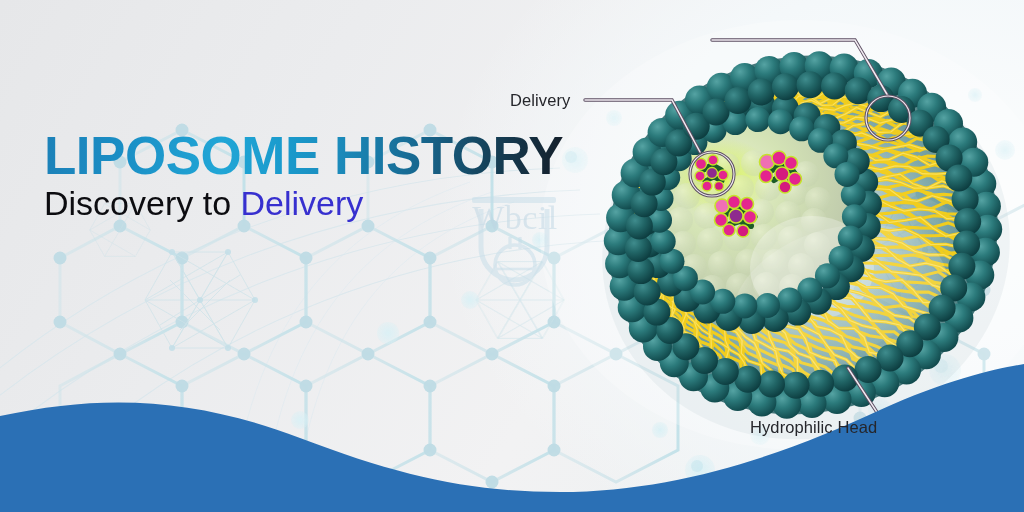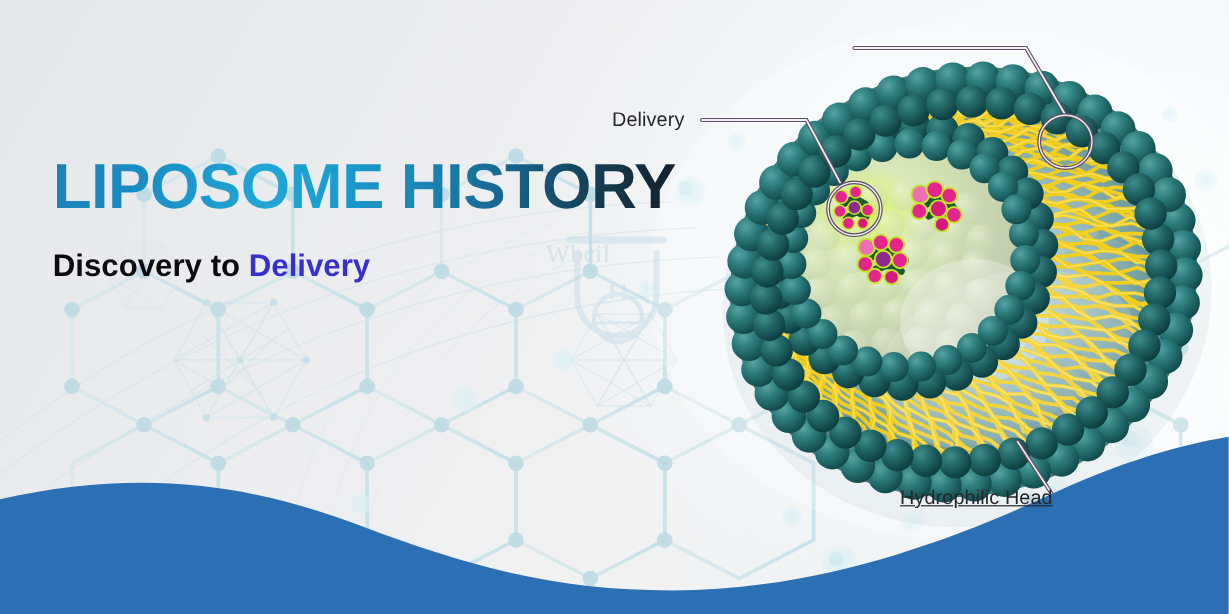--- a/index.html
+++ b/index.html
@@ -23,46 +23,46 @@
 
   
   #title-block { position:absolute; left:44px; top:128px; width:520px; }
   #page-title {
     font-size:53px; font-weight:bold; letter-spacing:-0.5px;
     line-height:1.05; white-space:nowrap;
     background:linear-gradient(95deg,#1c81b8 0%, #1a8dc4 14%, #21a6d6 34%, #1a9bcd 46%, #1b8cbd 56%, #17678f 72%, #153f56 86%, #141d28 100%);
     -webkit-background-clip:text; background-clip:text;
     -webkit-text-fill-color:transparent; color:transparent;text-decoration:underline;
   }
-  #subtitle { margin-top:22px; font-size:26px; font-weight:bold; white-space:nowrap; }
+  #subtitle { font-size:34px; font-weight:normal; white-space:nowrap; }
   #subtitle .part-dark { color:#0c0c10; }
   #subtitle .part-accent { color:#3730cf; }
 
   
   .callout-label {
     position:absolute;
     font-size:16.5px;
     color:#25262b;
     letter-spacing:0.1px;
     white-space:nowrap;
   }
   #label-hydrophobic-tail { left:566px; top:31px; }
   #label-nutrient        { left:510px; top:91px; }
-  #label-hydrophilic-head{ left:750px; top:406px;text-decoration:underline; }
+  #label-hydrophilic-head{ left:750px; top:418px; }
 
   
   #watermark {
     position:absolute; left:455px; top:185px;
     width:120px; height:110px; opacity:0.5;
     pointer-events:none;
   }
   #watermark-text {
     position:absolute; left:0; top:14px; width:120px;
-    text-align:left; font-family:"Liberation Serif", serif;
-    font-size:21px; color:#bcd4e2; letter-spacing:0.5px;
+    text-align:center; font-family:"Liberation Serif", serif;
+    font-size:34px; color:#bcd4e2; letter-spacing:0.5px;
   }
 </style>
 </head>
 <body>
 
 <div id="banner">
 
   <svg class="bg-svg" viewBox="0 0 1024 512" xmlns="http://www.w3.org/2000/svg">
     <defs>
       <linearGradient id="gLattice" x1="0" y1="0" x2="1" y2="0">

